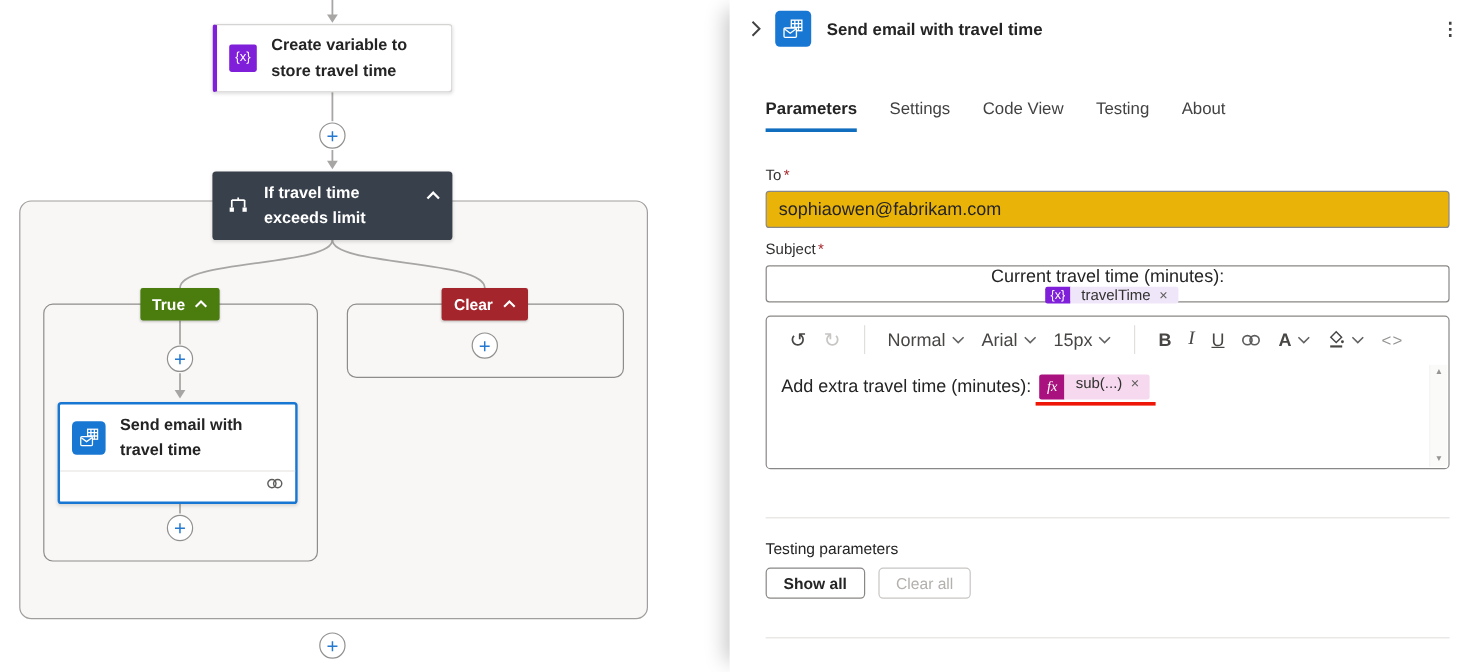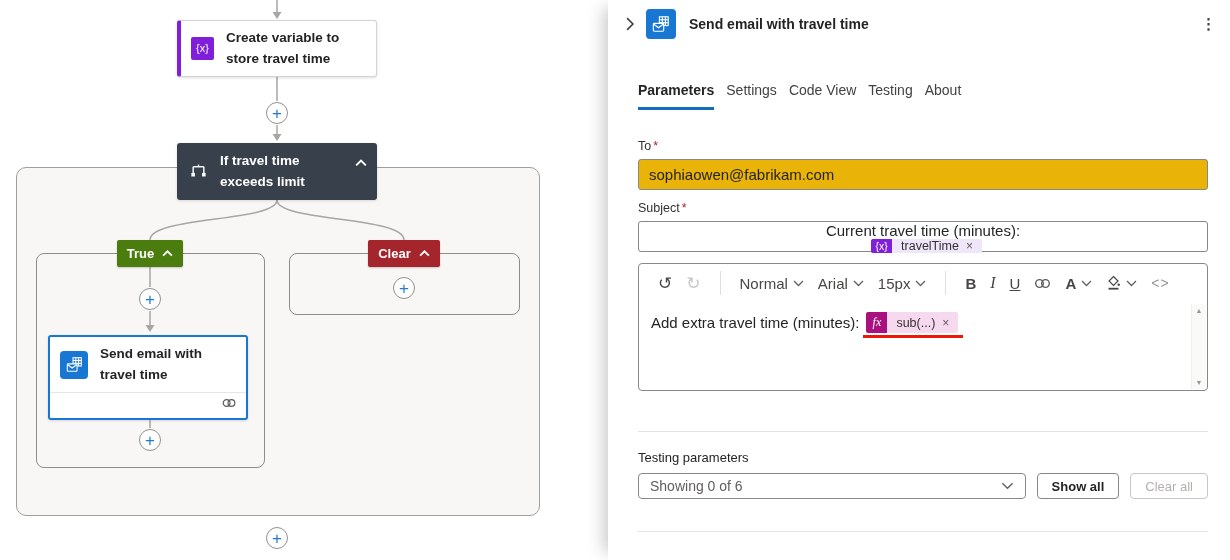--- a/index.html
+++ b/index.html
@@ -39,38 +39,38 @@
   
   .panel { position:absolute; left:608px; top:0; width:622px; height:560px; background:#fff;
            box-shadow:-12px 0 16px -8px rgba(0,0,0,.22); }
   .panel-header { display:flex; align-items:center; height:30px; margin:9px 14px 0 10px; }
   .collapse-btn { width:24px; height:24px; border:none; background:transparent; cursor:pointer; display:flex; align-items:center; justify-content:center; }
   .op-icon { width:30px; height:30px; background:#1877d2; border-radius:4px; margin-left:4px;
              display:flex; align-items:center; justify-content:center; }
   .panel-title { margin-left:13px; font-size:14px; font-weight:700; color:#242424; }
   .more-btn { margin-left:auto; border:none; background:transparent; font-size:15px; font-weight:700; color:#424242; cursor:pointer; letter-spacing:0; }
 
-  .tabs { display:flex; gap:12px; margin:43px 22px 0 30px;text-align:right; }
+  .tabs { display:flex; gap:27px; margin:43px 22px 0 30px;text-align:right; }
   .tab { font-size:14px; color:#424242; padding-bottom:9px; border-bottom:3px solid transparent; cursor:pointer; }
   .tab.active { font-weight:700; color:#242424; border-bottom-color:#116ebe; }
 
   .content { margin:29px 22px 0 30px; }
   .field-label { font-size:12.5px; color:#323130; margin-bottom:6px; }
   .req { color:#a4262c; margin-left:2px; }
   .text-input { width:100%; height:31px; border:1px solid #8a8886; border-radius:3px; padding:0 10px;
                 font-size:15px; color:#242424; font-family:"Liberation Sans",sans-serif; background:#eab308; }
   .token-input { width:100%; height:31px; border:1px solid #8a8886; border-radius:3px; padding:0 10px;
                  display:flex; align-items:center; font-size:15px; color:#242424; margin-bottom:11px;flex-direction:column; }
   .field-block { margin-bottom:11px; }
 
   .token { display:inline-flex; align-items:stretch; height:21px; margin-left:7px; border-radius:2px; overflow:visible; position:relative; }
   .token-icon { width:21px; display:flex; align-items:center; justify-content:center; color:#fff; font-size:10.5px; border-radius:2px 0 0 2px; }
   .token-icon.var { background:#7f1fd9; }
   .token-icon.fx { background:#a9127e; font-style:italic; font-family:"Liberation Serif",serif; font-size:12px; }
-  .token-pill { display:flex; align-items:center; gap:7px; padding:0 9px; font-size:12.5px; color:#323130; border-radius:0 2px 2px 0; }
+  .token-pill { display:flex; align-items:flex-start; gap:7px; padding:0 9px; font-size:12.5px; color:#323130; border-radius:0 2px 2px 0; }
   .token-pill.lavender { background:#efe6f9; }
   .token-pill.pink { background:#f6d9ef; }
   .token-x { color:#5f5d5b; font-size:12px; cursor:pointer; }
   .token.err::after { content:""; position:absolute; left:-3px; right:-5px; bottom:-5px; height:3px; background:#ee1607; }
 
   .editor { border:1px solid #8a8886; border-radius:4px; }
   .toolbar { display:flex; align-items:center; height:39px; padding:0 12px; border-bottom:1px solid transparent; }
   .tb-sep { width:1px; height:24px; background:#e1dfdd; margin:0 12px; }
   .tb-btn { display:flex; align-items:center; gap:5px; background:transparent; border:none; color:#484644;
             font-size:15px; cursor:pointer; padding:0 7px; height:30px; font-family:"Liberation Sans",sans-serif; }
@@ -326,25 +326,19 @@
             <span class="scroll-arrow">▼</span>
           </div>
         </div>
       </div>
     </div>
 
     <div class="divider"></div>
 
     <div class="adv-label">Testing parameters</div>
     <div class="adv-row">
-      <div class="dropdown">
-        <span>Showing 0 of 6</span>
-        <svg width="13" height="8" viewBox="0 0 11 7" fill="none" stroke="#616161" stroke-width="1.2">
-            <path d="M1 1 L5.5 5.5 L10 1"></path>
-          </svg>
-      </div>
       <button class="btn">Show all</button>
       <button class="btn disabled">Clear all</button>
     </div>
 
     <div class="divider" style="margin-top:32px;"></div>
   </div>
 </div>
 
 </body></html>

